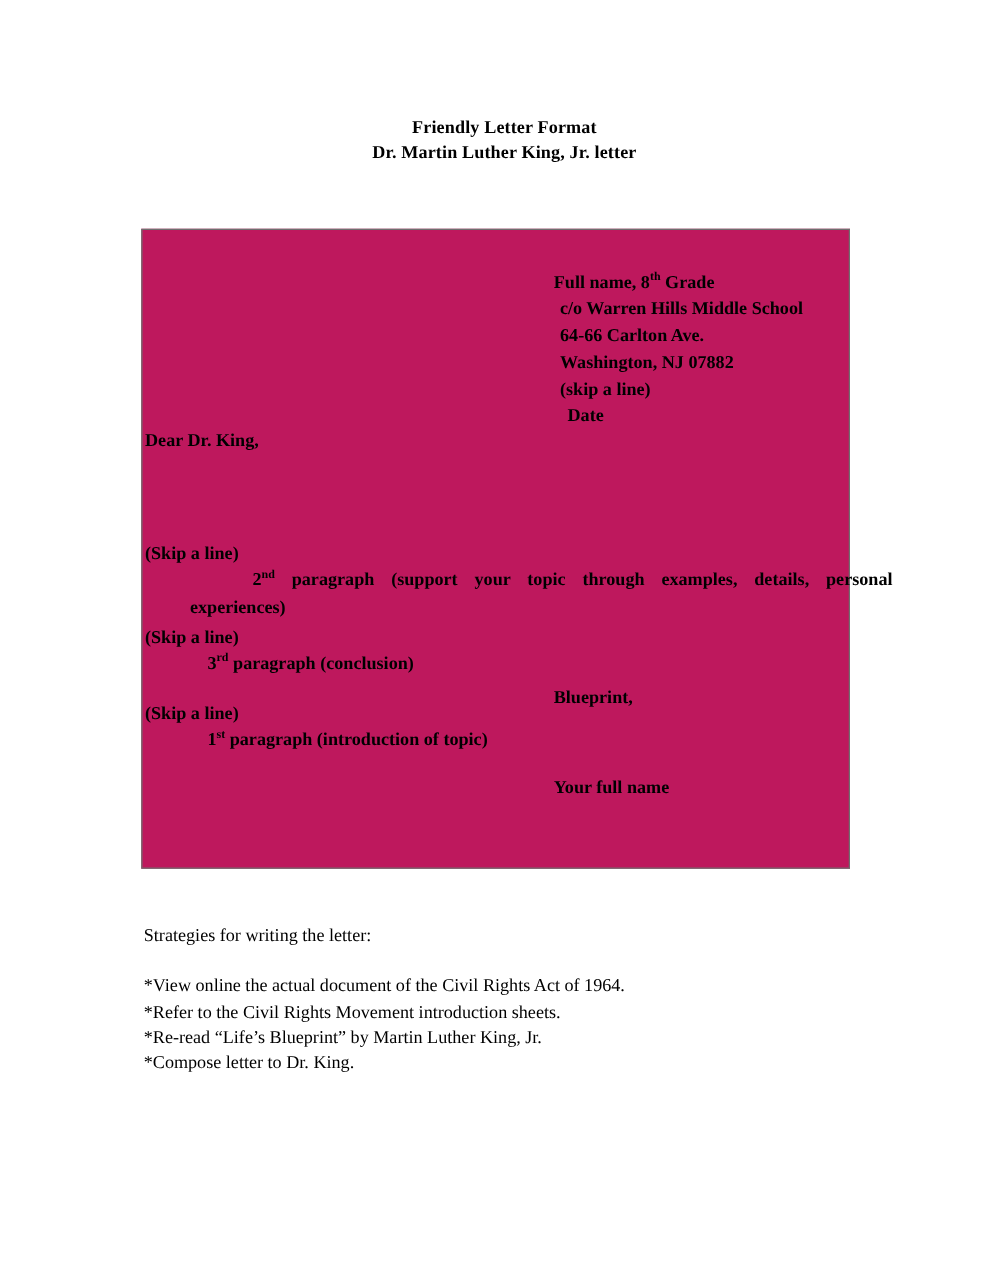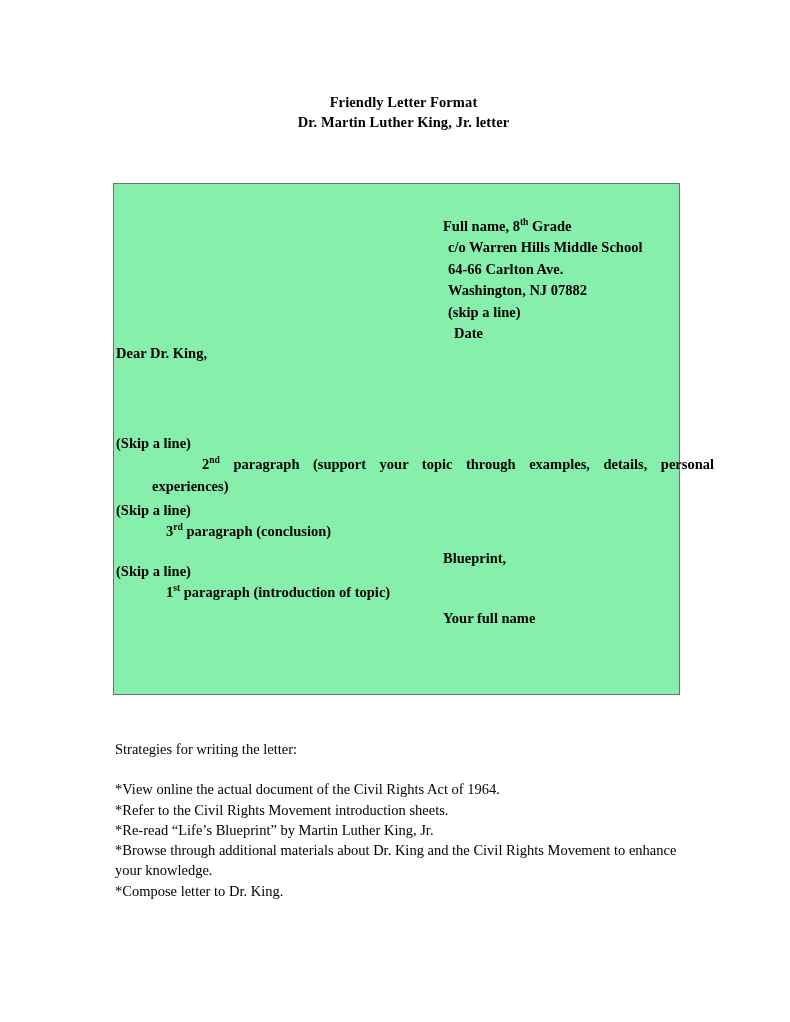--- a/index.html
+++ b/index.html
@@ -37,21 +37,21 @@
 
   
   .letter-box {
     position: absolute;
     left: 113px;
     top: 183px;
     width: 567px;
     height: 512px;
     border: 1px solid #6e6e6e;
     box-sizing: border-box;
-    background: #86efac;
+    background: #be185d;
   }
   .letter-inner {
     position: relative;
     width: 100%;
     height: 100%;
     font-weight: bold;
     font-size: 14.5px;
   }
 
   
@@ -108,21 +108,21 @@
     width: 100%;
   }
 
   
   .closing {
     position: absolute;
     left: 329px;
     line-height: 21.4px;
   }
   .closing-sincerely { top: 364px; }
-  .closing-name { top: 424px; }
+  .closing-name { top: 436px; }
 
   
   .strategies {
     position: absolute;
     left: 115px;
     top: 739px;
     width: 570px;
     font-size: 14.5px;
     line-height: 20.3px;
     font-weight: normal;
@@ -175,17 +175,16 @@
 
     </div>
   </div>
 
   <div class="strategies">
     <span class="strategies-heading">Strategies for writing the letter:</span>
     <span class="strategies-gap"></span>
     <span class="strategy-item">*View online the actual document of the Civil Rights Act of 1964.</span>
     <span class="strategy-item">*Refer to the Civil Rights Movement introduction sheets.</span>
     <span class="strategy-item">*Re-read “Life’s Blueprint” by Martin Luther King, Jr.</span>
-    <span class="strategy-item">*Browse through additional materials about Dr. King and the Civil Rights Movement to enhance your knowledge.</span>
     <span class="strategy-item">*Compose letter to Dr. King.</span>
   </div>
 
 </div>
 
 </body></html>

